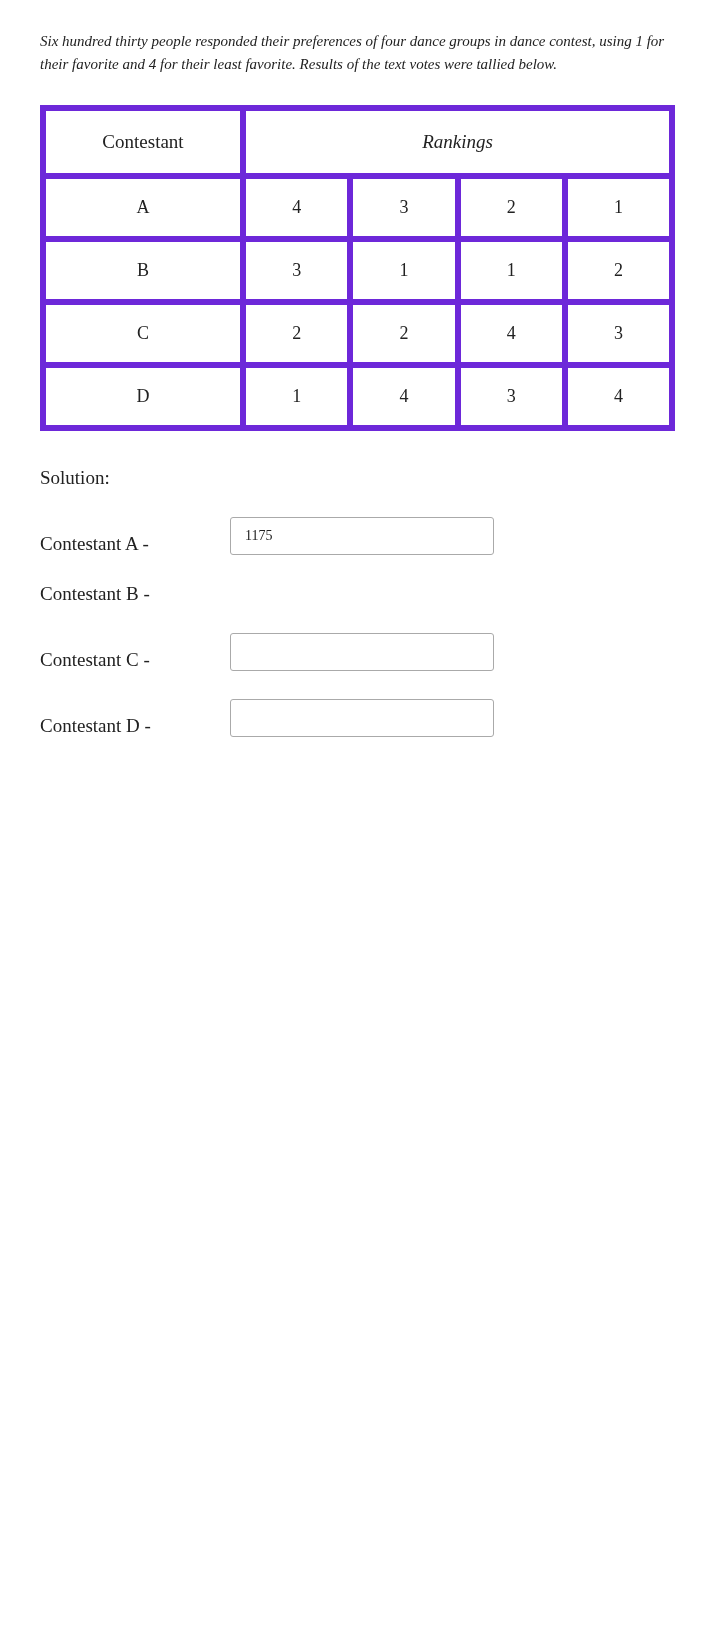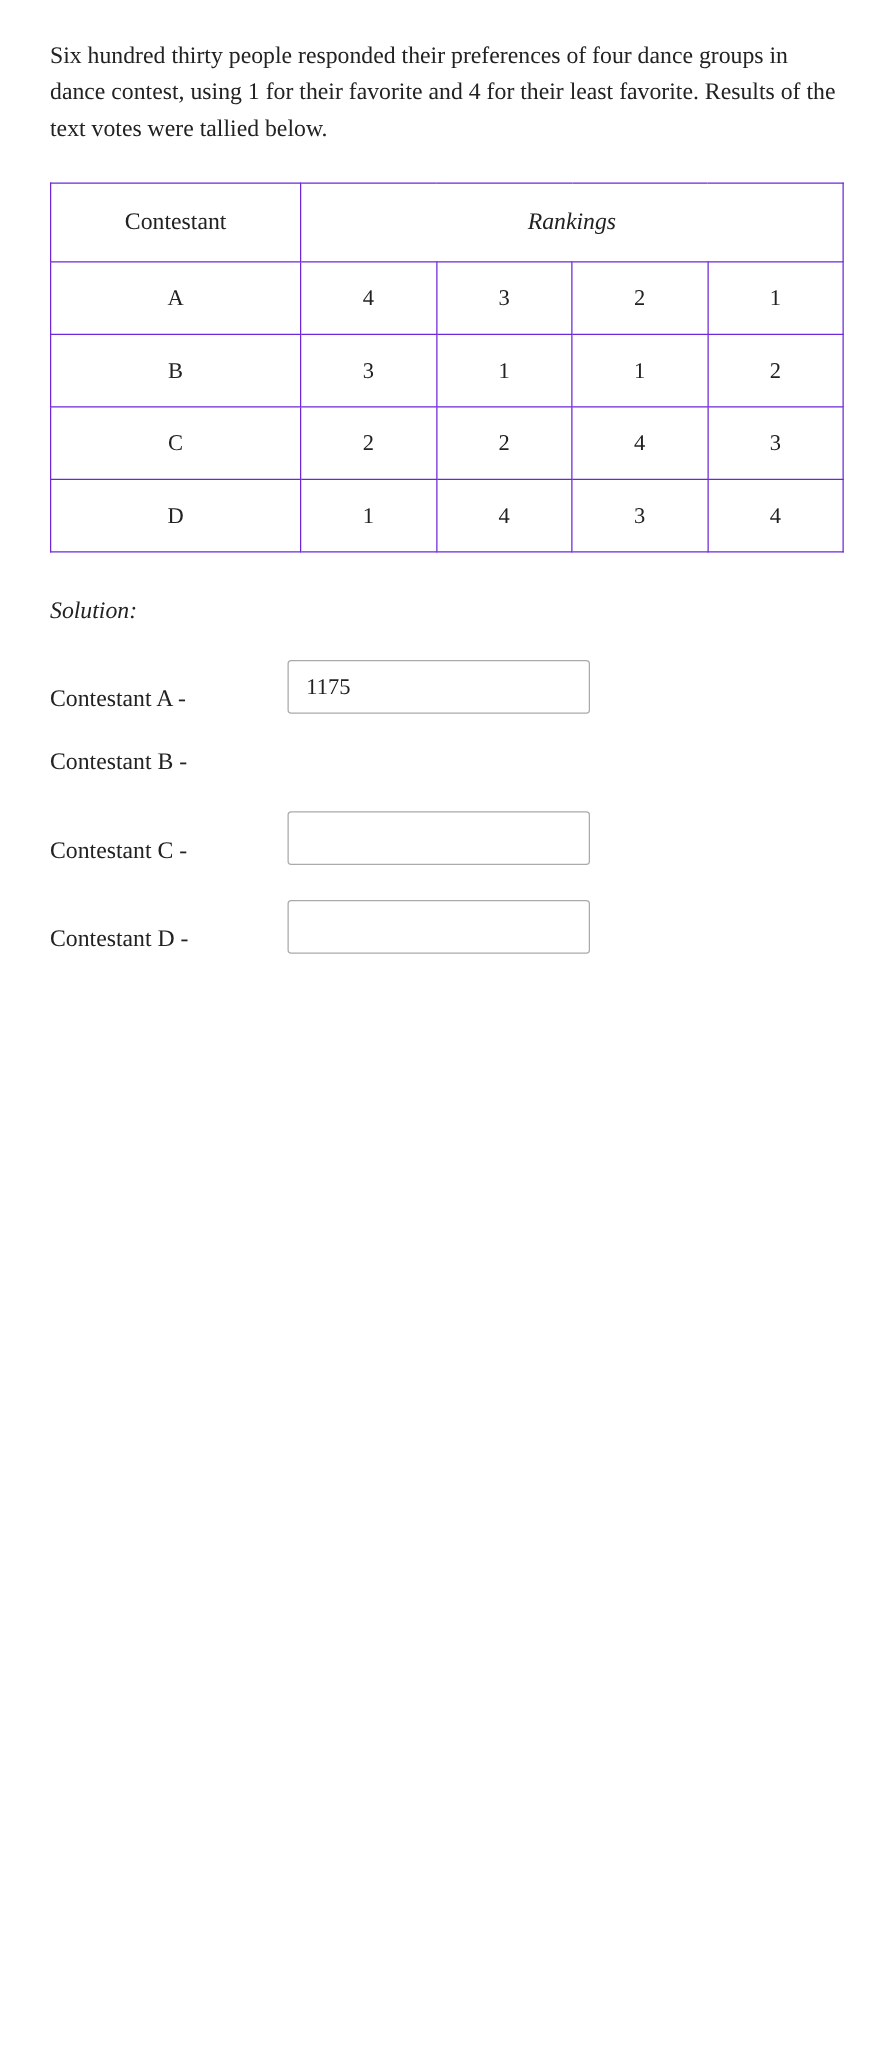--- a/index.html
+++ b/index.html
@@ -12,35 +12,36 @@
       background: #ffffff;
       font-family: Georgia, 'Times New Roman', serif;
       font-size: 18px;
       color: #222;
       width: 715px;
       min-height: 1645px;
       padding: 30px 40px;
     }
 
     .intro-text {
-      font-size: 19px;
+      font-size: 15px;
       line-height: 1.55;
       margin-bottom: 28px;
+      font-style: italic;
     }
 
     .contest-table {
       border-collapse: collapse;
       width: 100%;
       margin-bottom: 36px;
       border: 1.5px solid #888;
     }
 
     .contest-table th,
     .contest-table td {
-      border: 1px solid #6d28d9;
+      border: 6px solid #6d28d9;
       text-align: center;
       padding: 18px 10px;
       font-size: 18px;
       font-weight: normal;
     }
 
     .contest-table thead th {
       font-weight: normal;
       font-size: 19px;
       padding: 20px 10px;
@@ -59,42 +60,41 @@
     .number-of-voters-cell {
       font-weight: bold;
       font-size: 18px;
       padding: 18px 10px;
       line-height: 1.4;
     }
 
     .solution-label {
       font-size: 19px;
       margin-bottom: 28px;
-      font-style: italic;
     }
 
     .contestant-answer-row {
       display: flex;
       align-items: flex-end;
       margin-bottom: 28px;
       font-size: 19px;
     }
 
     .contestant-answer-label {
       min-width: 190px;
       font-size: 19px;
       white-space: nowrap;
     }
 
     .answer-input {
       border: 1.5px solid #aaa;
       border-radius: 3px;
       padding: 10px 14px;
-      font-size: 18px;
-      width: 242px;
+      font-size: 14px;
+      width: 264px;
       font-family: Georgia, 'Times New Roman', serif;
       color: #222;
       background: #fff;
       outline: none;
     }
   </style>
 </head>
 <body>
 
 <p class="intro-text">Six hundred thirty people responded their preferences of four dance groups in dance contest, using 1 for their favorite and 4 for their least favorite. Results of the text votes were tallied below.</p>

